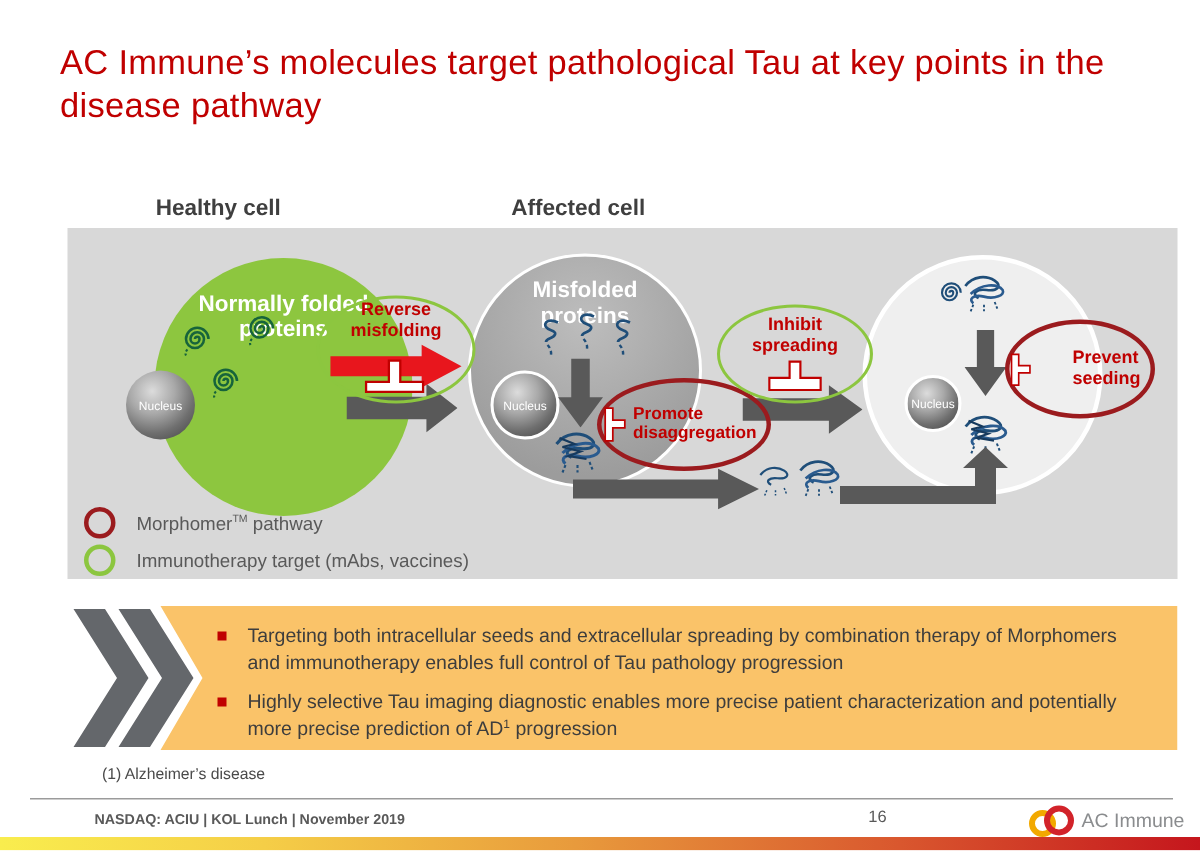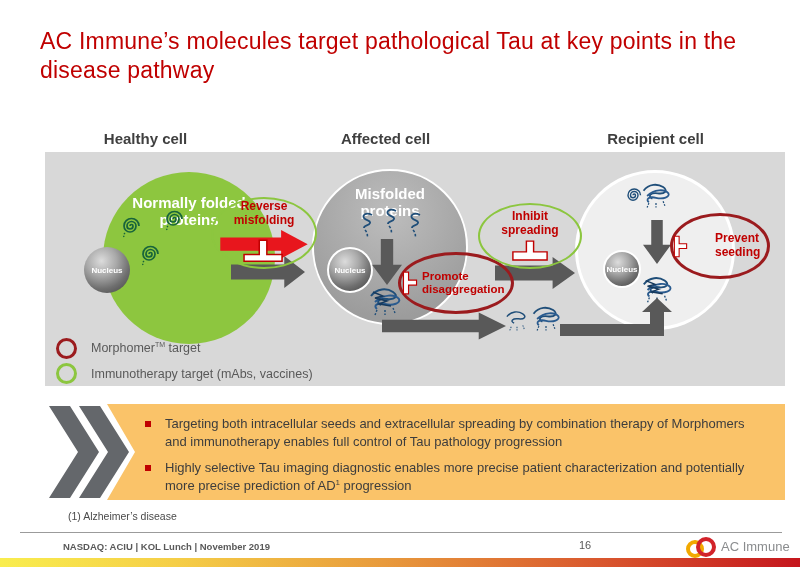--- a/index.html
+++ b/index.html
@@ -31,21 +31,21 @@
     left:530px;top:18px;width:160px;height:160px;
     background:#EFEFEF;border:3px solid #FFFFFF;
   }
   .cell-inner-label{
     position:absolute;left:0;width:100%;text-align:center;
     color:#FFFFFF;font-weight:bold;font-size:15px;line-height:1.15;
   }
   .nucleus{
     position:absolute;border-radius:50%;display:flex;align-items:center;justify-content:center;
     background:radial-gradient(circle at 38% 30%, #DCDCDC 0%, #A9A9A9 35%, #6F6F6F 65%, #3E3E3E 100%);
-    color:#FFFFFF;font-size:8px;font-weight:bold;box-sizing:border-box;
+    color:#FFFFFF;font-size:8px;font-weight:normal;box-sizing:border-box;
   }
   .nucleus.ringed{border:2px solid #FFFFFF;}
   .oval{position:absolute;border-radius:50%;box-sizing:border-box;display:flex;align-items:center;justify-content:center;}
   .oval-green{border:2.5px solid #8CC63F;}
   .oval-maroon{border:3px solid #9B1B1E;}
   .red-label{color:#C00000;font-weight:bold;font-size:12px;line-height:1.15;text-align:center;}
   .legend-row{position:absolute;display:flex;align-items:center;}
   .legend-ring{width:15px;height:15px;border-radius:50%;box-sizing:content-box;margin-right:14px;}
   .ring-maroon{border:3.5px solid #9B1B1E;}
   .ring-green{border:3px solid #8CC63F;}
@@ -73,21 +73,20 @@
 </style>
 </head>
 <body>
 
 <div class="slide">
 
   <div class="title">AC Immune’s molecules target pathological Tau at key points in the disease pathway</div>
 
   <div class="col-header" style="left:63px;">Healthy cell</div>
   <div class="col-header" style="left:303px;">Affected cell</div>
-  <div class="col-header" style="left:573px;">Recipient cell</div>
 
   <div class="panel">
 
     <div class="cell cell-healthy">
       <div class="cell-inner-label" style="top:22px;padding:0 22px;box-sizing:border-box;">Normally folded proteins</div>
     </div>
     <svg class="abs" style="left:73px;top:62px;" width="24" height="26" viewBox="0 0 24 26">
       <path d="M12,12 a1.5,1.5 0 0,1 3,0 a3,3 0 0,1 -6,0 a4.5,4.5 0 0,1 9,0 a6,6 0 0,1 -12,0 a7.5,7.5 0 0,1 15,0" fill="none" stroke="#17643B" stroke-width="1.7"></path>
       <path d="M7,19 q-2,2 -1,4" fill="none" stroke="#17643B" stroke-width="1.4" stroke-dasharray="1.5,1.5"></path>
     </svg>
@@ -201,21 +200,21 @@
 
     <div class="oval oval-maroon" style="left:625px;top:61px;width:100px;height:66px;justify-content:space-between;">
       <svg width="15" height="29" viewBox="0 0 22 34" style="flex:0 0 auto;margin-right:4px;">
         <path d="M2,2 h7 v11 h11 v7 h-11 v12 h-7 z" fill="#FFFFFF" stroke="#C00000" stroke-width="1.6"></path>
       </svg>
       <div class="red-label" style="width:52px;text-align:left;">Prevent seeding</div>
     </div>
 
     <div class="legend-row" style="left:11px;top:186px;">
       <span class="legend-ring ring-maroon"></span>
-      <span class="legend-text"><span>Morphomer</span><sup>TM</sup><span> target</span></span>
+      <span class="legend-text"><span>Morphomer</span><sup>TM</sup><span> pathway</span></span>
     </div>
     <div class="legend-row" style="left:11px;top:211px;">
       <span class="legend-ring ring-green"></span>
       <span class="legend-text">Immunotherapy target  (mAbs, vaccines)</span>
     </div>
   </div>
 
   <div class="banner">
     <svg class="banner-bg" width="740" height="96" viewBox="0 0 740 96">
       <polygon points="62,0 740,0 740,96 62,96 90,48" fill="#FAC369"></polygon>

